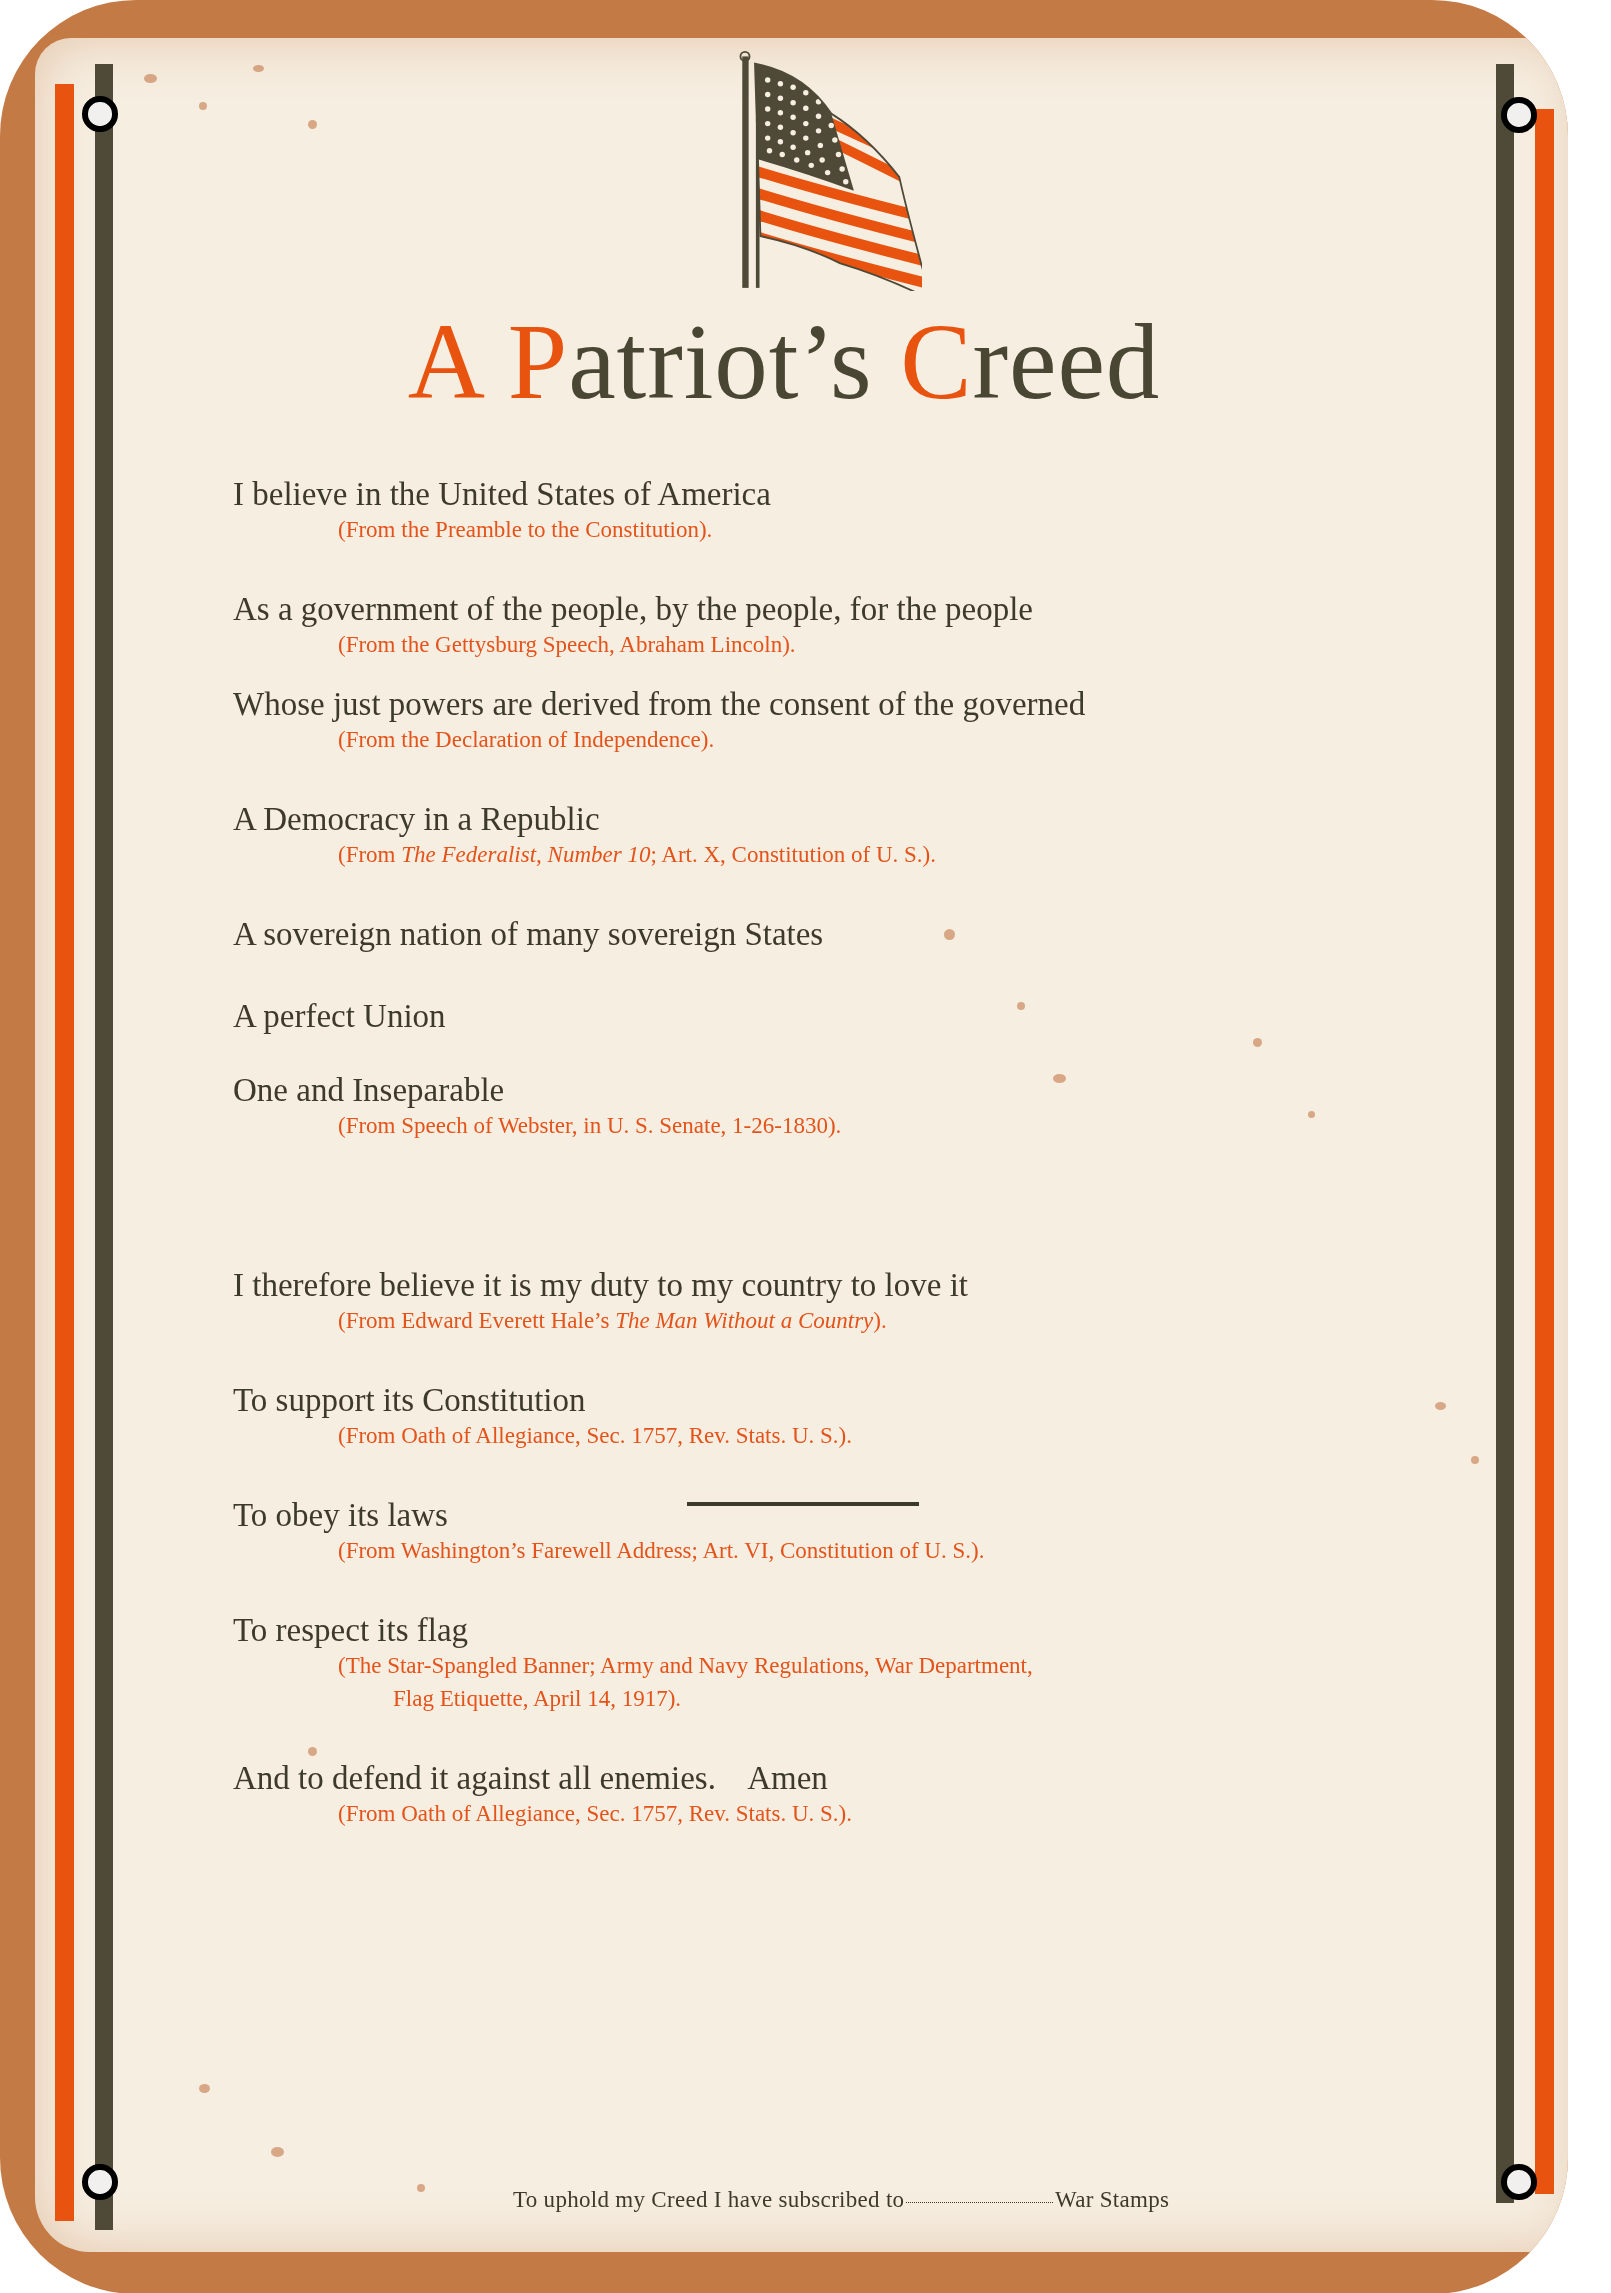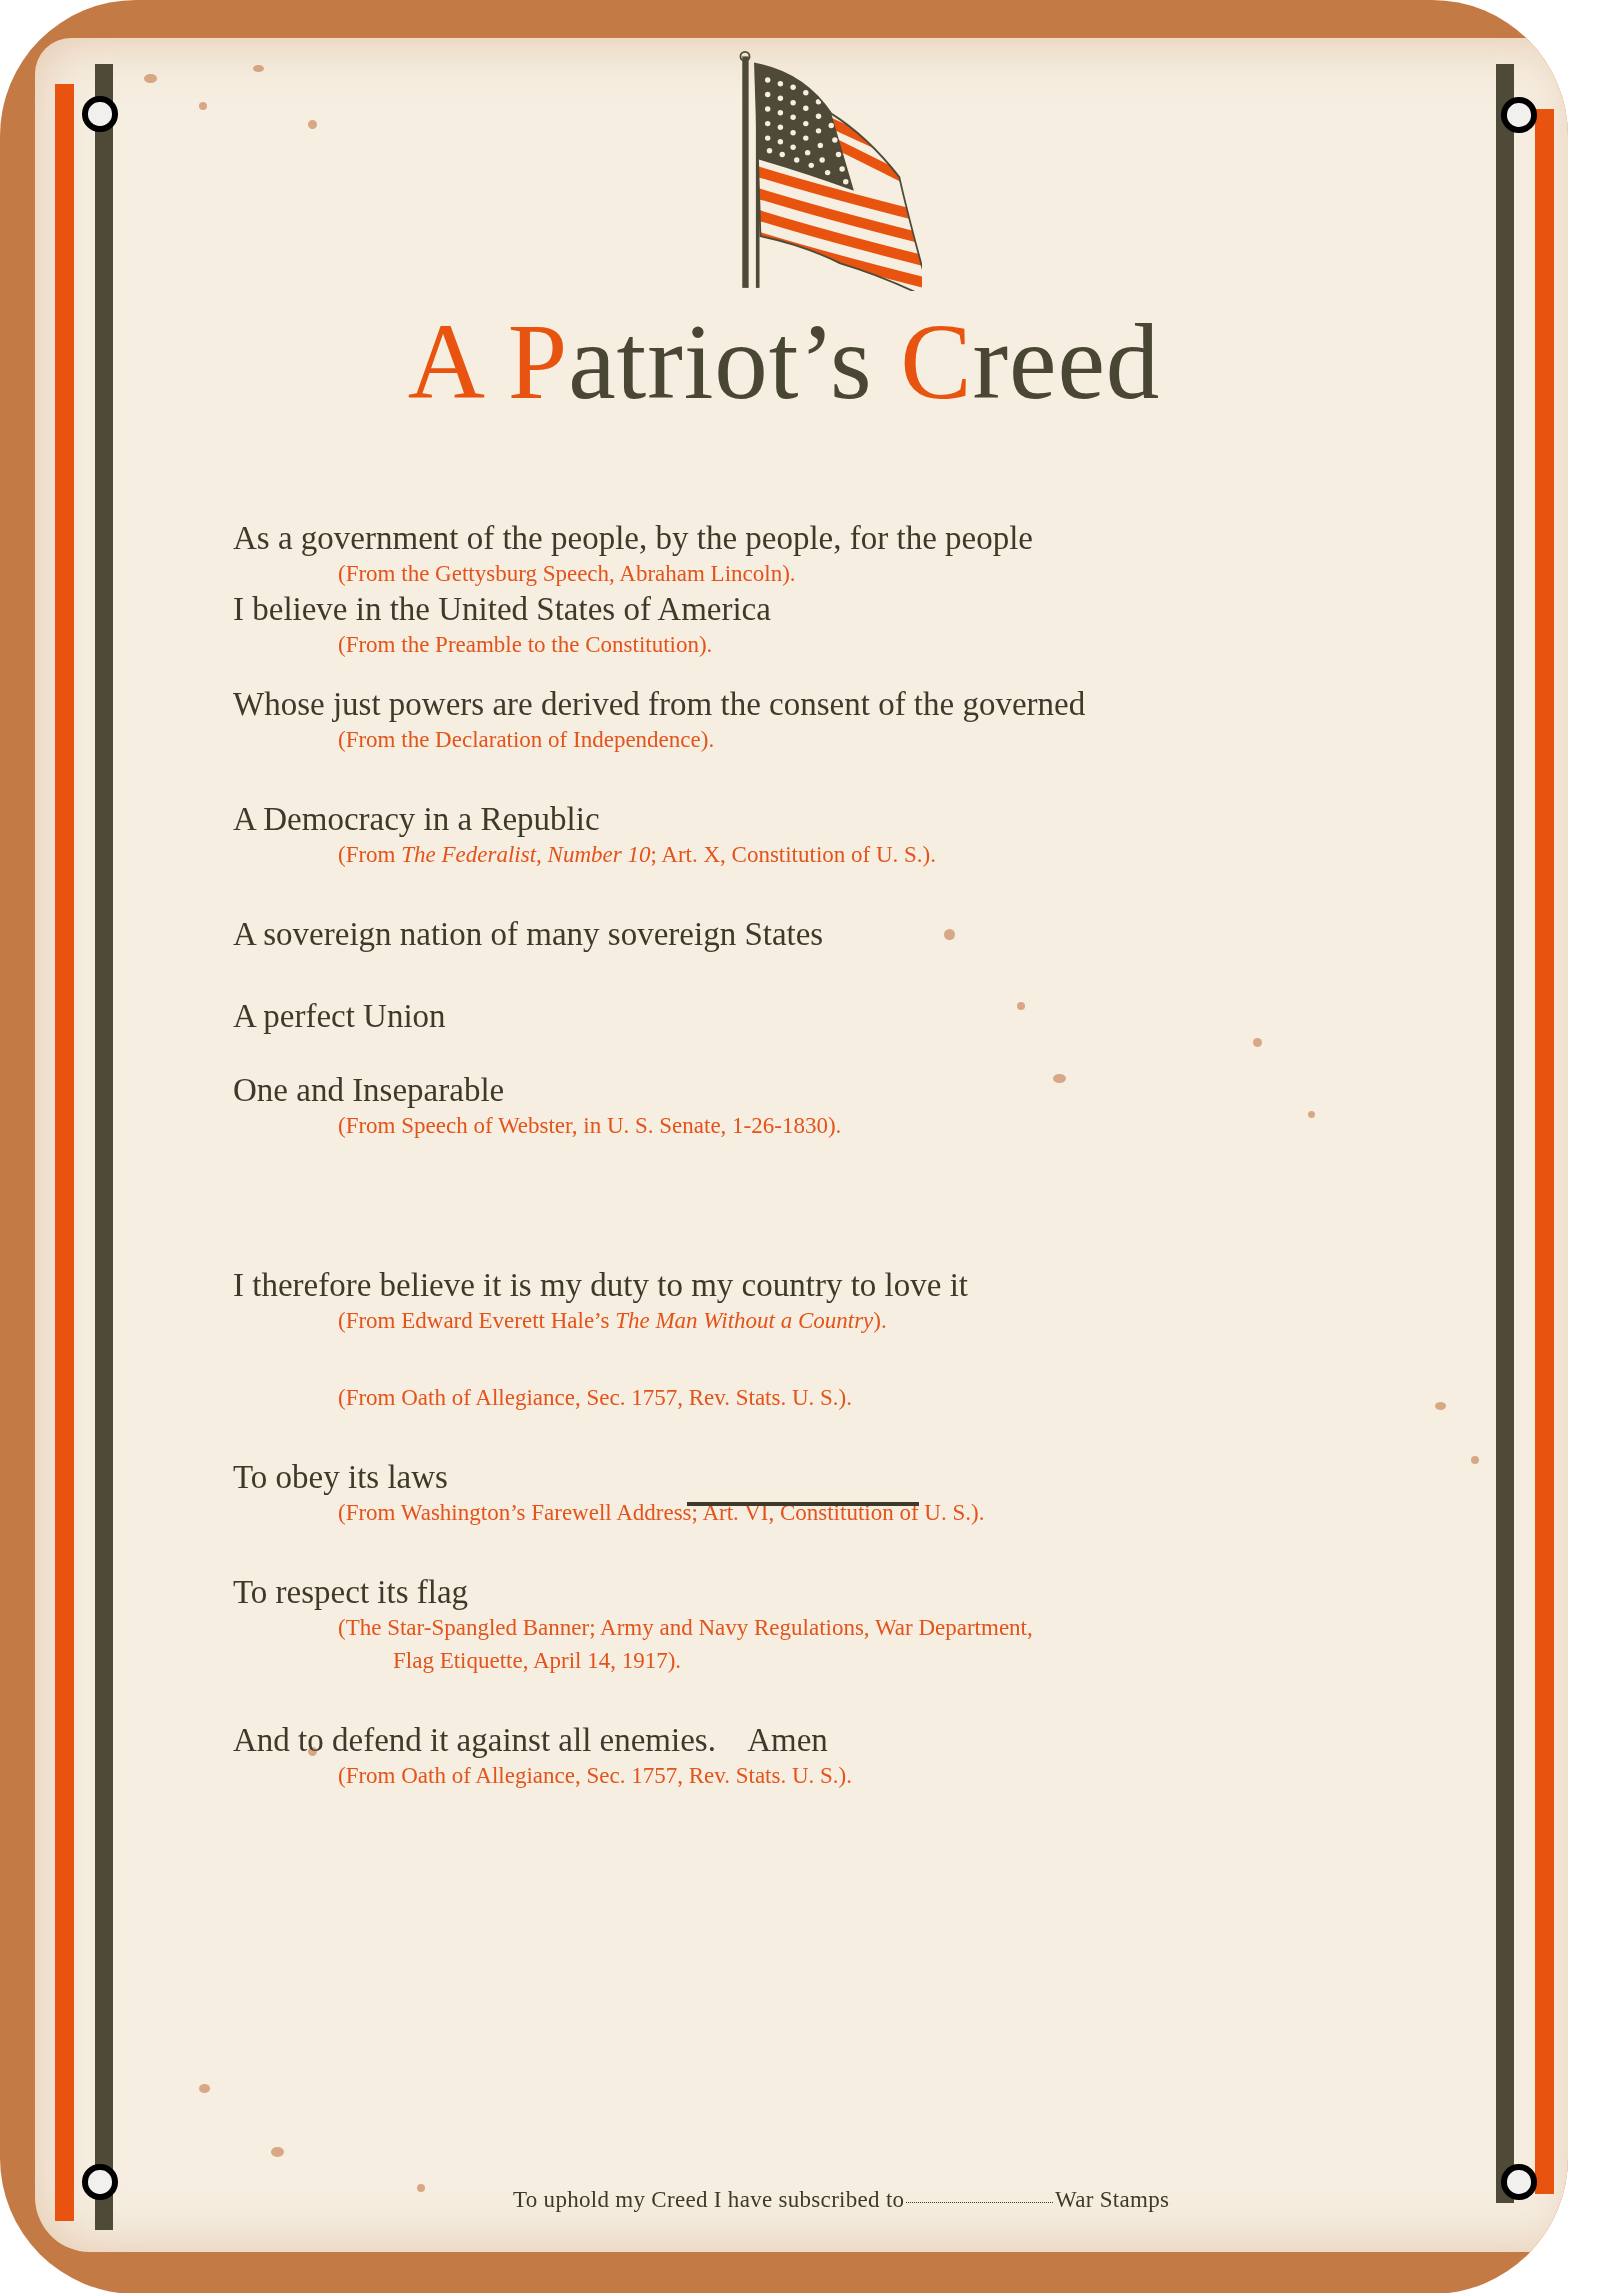--- a/index.html
+++ b/index.html
@@ -230,30 +230,30 @@
     </g>
     <path d="M76 40 Q130 50 160 95 Q200 120 235 165 Q245 210 270 300 Q220 275 170 260 Q130 240 82 230 Z" fill="none" stroke="#4e4a37" stroke-width="2"></path>
   </svg>
 
   <div class="title">
     <span class="accent">A</span><span> </span><span class="accent">P</span><span>atriot’s </span><span class="accent">C</span><span>reed</span>
   </div>
 
   <div class="creed">
 
-    <div class="stanza" style="margin-top:44px">
-      <div class="line">As a government of the people, by the people, for the people</div>
-      <div class="source">(From the Gettysburg Speech, Abraham Lincoln).</div>
-    </div>
-
     <div class="stanza" style="margin-top:0">
       <div class="line">I believe in the United States of America</div>
       <div class="source">(From the Preamble to the Constitution).</div>
     </div>
 
+    <div class="stanza" style="margin-top:44px">
+      <div class="line">As a government of the people, by the people, for the people</div>
+      <div class="source">(From the Gettysburg Speech, Abraham Lincoln).</div>
+    </div>
+
     <div class="stanza" style="margin-top:24px">
       <div class="line">Whose just powers are derived from the consent of the governed</div>
       <div class="source">(From the Declaration of Independence).</div>
     </div>
 
     <div class="stanza" style="margin-top:44px">
       <div class="line">A Democracy in a Republic</div>
       <div class="source"><span>(From </span><i>The Federalist, Number 10</i><span>; Art. X, Constitution of U. S.).</span></div>
     </div>
 
@@ -270,20 +270,21 @@
       <div class="source">(From Speech of Webster, in U. S. Senate, 1-26-1830).</div>
     </div>
 
 
     <div class="stanza" style="margin-top:124px">
       <div class="line">I therefore believe it is my duty to my country to love it</div>
       <div class="source"><span>(From Edward Everett Hale’s </span><i>The Man Without a Country</i><span>).</span></div>
     </div>
 
     <div class="stanza" style="margin-top:44px">
+      <div class="line">To support its Constitution</div>
       <div class="source">(From Oath of Allegiance, Sec. 1757, Rev. Stats. U. S.).</div>
     </div>
 
     <div class="stanza" style="margin-top:44px">
       <div class="line">To obey its laws</div>
       <div class="source">(From Washington’s Farewell Address; Art. VI, Constitution of U. S.).</div>
     </div>
 
     <div class="stanza" style="margin-top:44px">
       <div class="line">To respect its flag</div>

